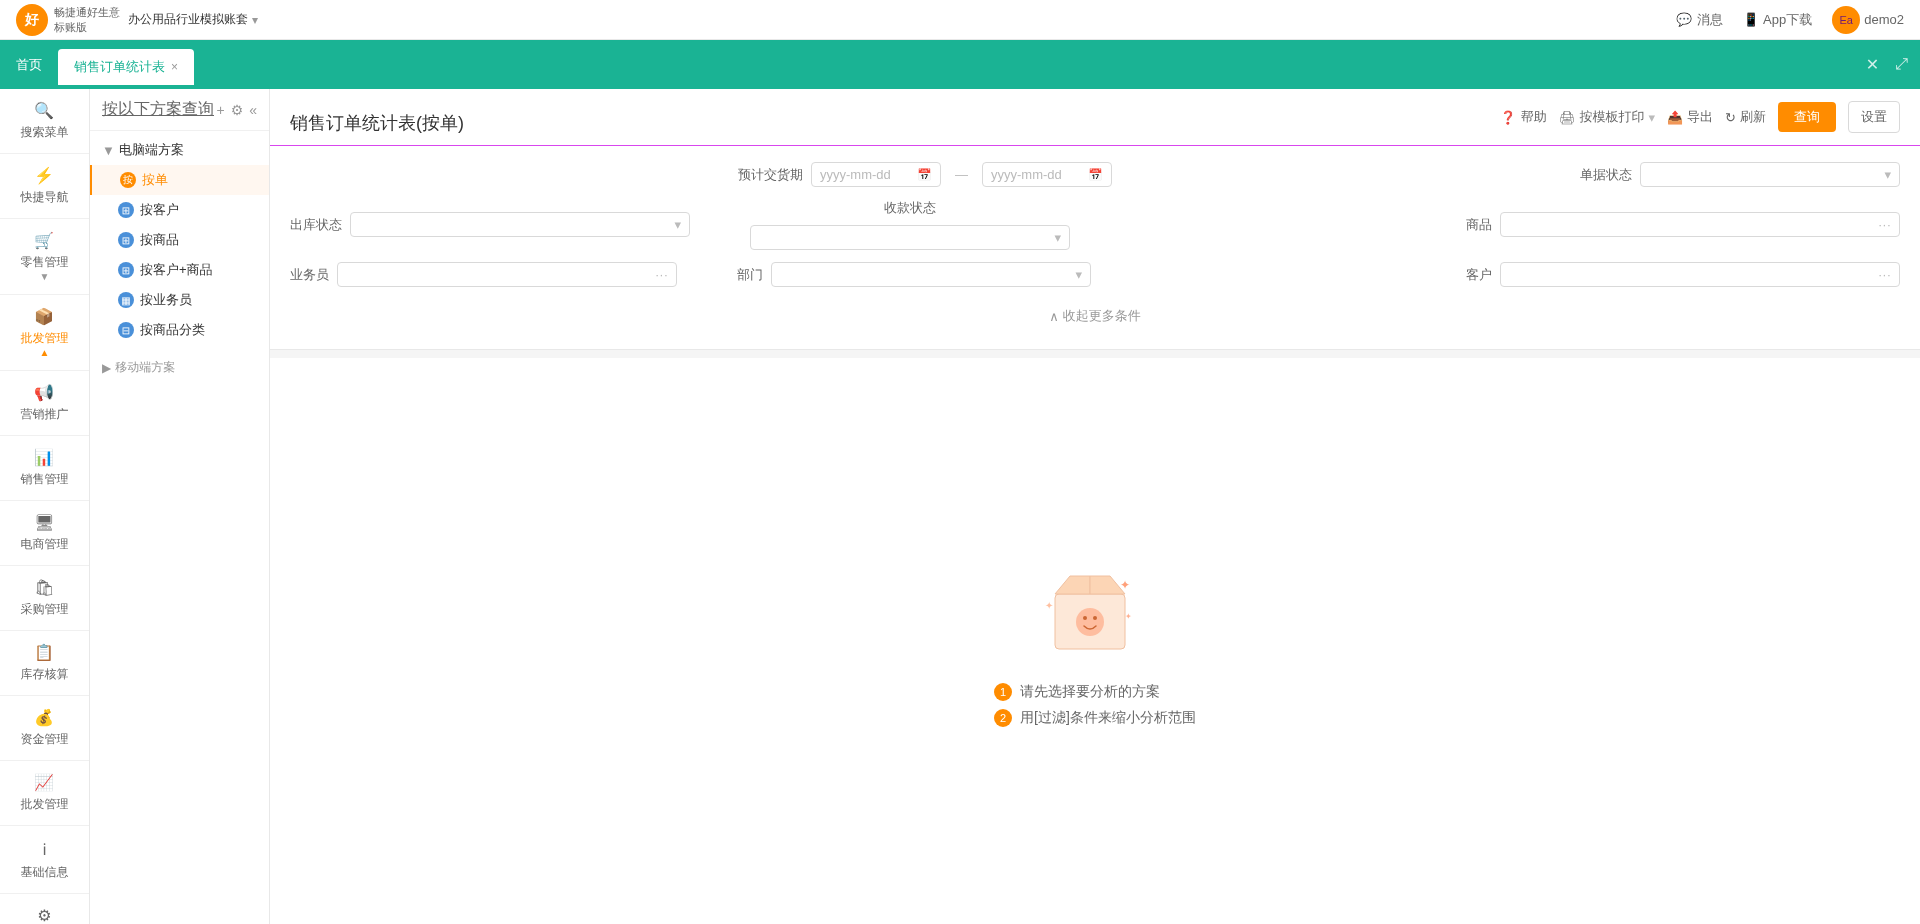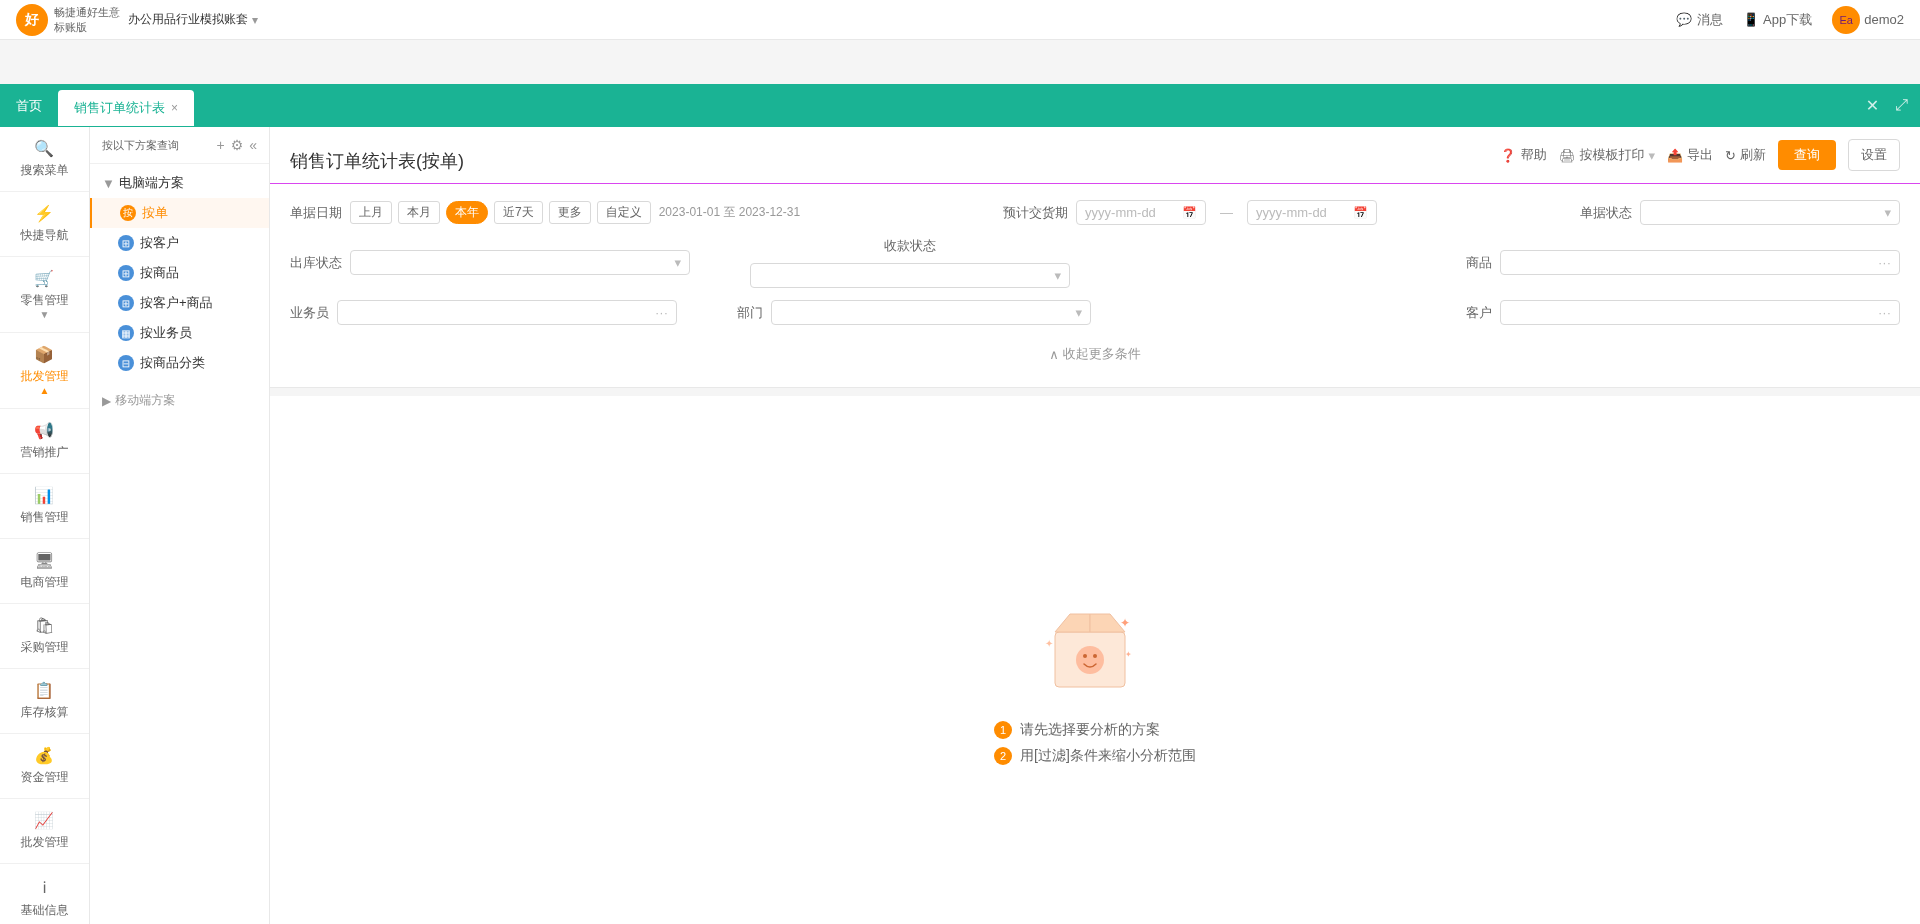--- a/index.html
+++ b/index.html
@@ -11,21 +11,21 @@
     .logo-area { display: flex; align-items: center; gap: 6px; }
     .logo-icon { width: 32px; height: 32px; background: #ff8c00; border-radius: 50%; display: flex; align-items: center; justify-content: center; color: #fff; font-size: 14px; font-weight: bold; }
     .logo-text { font-size: 11px; color: #666; line-height: 1.3; }
     .title-area { display: flex; align-items: center; gap: 4px; font-size: 12px; color: #333; }
     .title-dropdown { color: #999; cursor: pointer; }
     .top-bar-right { display: flex; align-items: center; gap: 20px; }
     .top-bar-action { display: flex; align-items: center; gap: 4px; color: #666; font-size: 13px; cursor: pointer; }
     .avatar { width: 28px; height: 28px; border-radius: 50%; background: #ff8c00; display: flex; align-items: center; justify-content: center; color: #701a75; font-size: 12px; overflow: hidden; }
 
     
-    .tab-bar { height: 43px; background: #1ab394; display: flex; align-items: center; padding: 0 0; position: relative; margin-top: 44px; }
+    .tab-bar { height: 49px; background: #1ab394; display: flex; align-items: center; padding: 0 0; position: relative; }
     .tab-item { height: 40px; display: flex; align-items: center; padding: 0 16px; font-size: 13px; cursor: pointer; color: rgba(255,255,255,0.8); }
     .tab-item.home { color: #fff; }
     .tab-item.active { background: #fff; color: #1ab394; border-radius: 4px 4px 0 0; margin-top: 4px; height: 36px; }
     .tab-item .close-btn { margin-left: 6px; color: #999; font-size: 12px; }
     .tab-bar-actions { position: absolute; right: 8px; display: flex; gap: 8px; }
     .tab-bar-action-btn { color: rgba(255,255,255,0.8); font-size: 16px; cursor: pointer; padding: 4px; }
 
     
     .main-layout { display: flex; height: calc(924px - 80px); }
 
@@ -34,21 +34,21 @@
     .sidebar-item { display: flex; flex-direction: column; align-items: center; padding: 12px 4px; cursor: pointer; font-size: 12px; color: #666; border-bottom: 1px solid #f0f0f0; text-align: center; position: relative; }
     .sidebar-item.active { color: #ff8c00; }
     .sidebar-item .item-icon { font-size: 16px; margin-bottom: 4px; }
 
     
     .content-area { flex: 1; display: flex; overflow: hidden; }
 
     
     .left-panel { width: 180px; background: #fff; border-right: 1px solid #e8e8e8; overflow-y: auto; flex-shrink: 0; }
     .left-panel-header { padding: 10px 12px; display: flex; align-items: center; justify-content: space-between; border-bottom: 1px solid #f0f0f0; }
-    .left-panel-title { font-size: 11px; color: #666; }
+    .left-panel-title { font-size: 16px; color: #666; text-decoration: underline; }
     .left-panel-actions { display: flex; gap: 6px; align-items: center; }
     .left-panel-action { color: #999; font-size: 14px; cursor: pointer; }
     .tree-section { padding: 4px 0; }
     .tree-parent { padding: 6px 12px; font-size: 13px; color: #333; cursor: pointer; display: flex; align-items: center; gap: 4px; }
     .tree-child { padding: 6px 12px 6px 28px; font-size: 13px; color: #333; cursor: pointer; display: flex; align-items: center; gap: 6px; }
     .tree-child.active { background: #fff7f0; color: #ff8c00; border-left: 2px solid #ff8c00; }
     .tree-child .child-icon { width: 16px; height: 16px; border-radius: 50%; background: #ff8c00; color: #fff; font-size: 10px; display: flex; align-items: center; justify-content: center; flex-shrink: 0; }
     .tree-child .child-icon.blue { background: #4a90d9; }
     .tree-section-label { padding: 6px 12px; font-size: 12px; color: #999; display: flex; align-items: center; gap: 4px; cursor: pointer; }
 
@@ -277,32 +277,20 @@
           </button>
           <button class="page-action-btn secondary">
             <span>设置</span>
           </button>
         </div>
       </div>
 
       <div class="filter-area">
 
         <div class="filter-row">
-          <div class="filter-item">
-            <span class="filter-label">单据日期</span>
-            <div class="filter-date-group">
-              <button class="date-quick-btn">上月</button>
-              <button class="date-quick-btn">本月</button>
-              <button class="date-quick-btn active">本年</button>
-              <button class="date-quick-btn">近7天</button>
-              <button class="date-quick-btn">更多</button>
-              <button class="date-quick-btn">自定义</button>
-            </div>
-            <span class="date-range-text">2023-01-01 至 2023-12-31</span>
-          </div>
           <div class="filter-item" style="margin-left:auto;">
             <span class="filter-label">预计交货期</span>
             <div class="filter-input" style="min-width:130px;">
               <span class="placeholder">yyyy-mm-dd</span>
               <span class="cal-icon">📅</span>
             </div>
             <span style="padding:0 6px;color:#bbb;">—</span>
             <div class="filter-input" style="min-width:130px;">
               <span class="placeholder">yyyy-mm-dd</span>
               <span class="cal-icon">📅</span>

